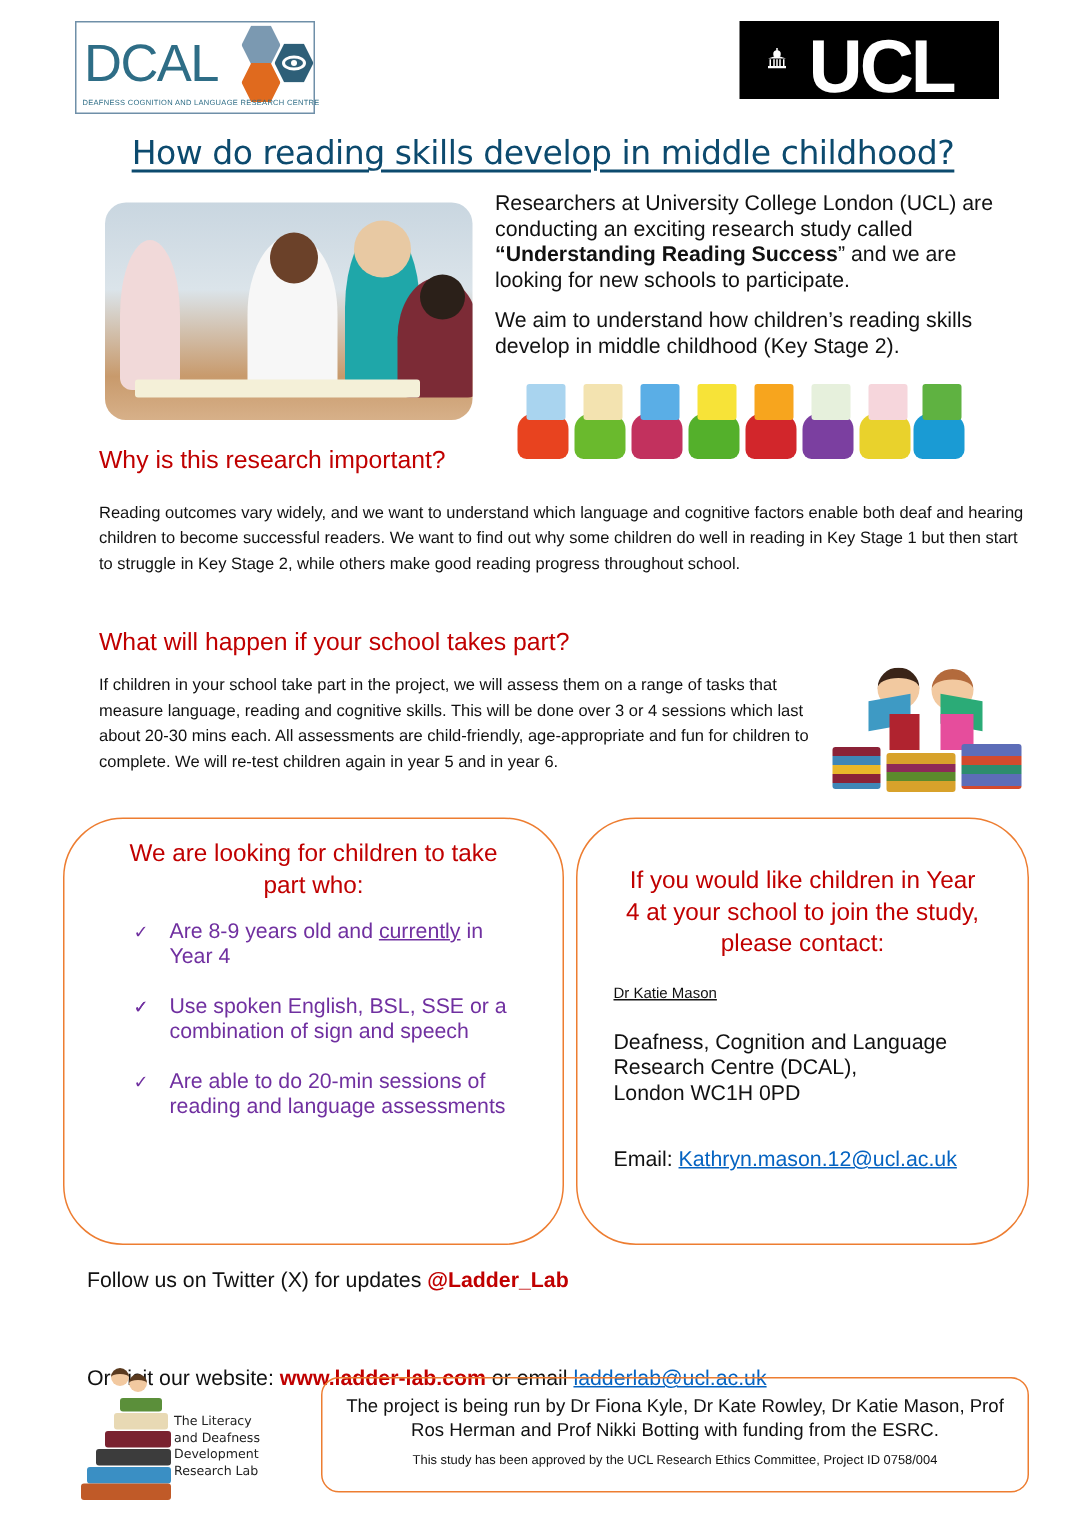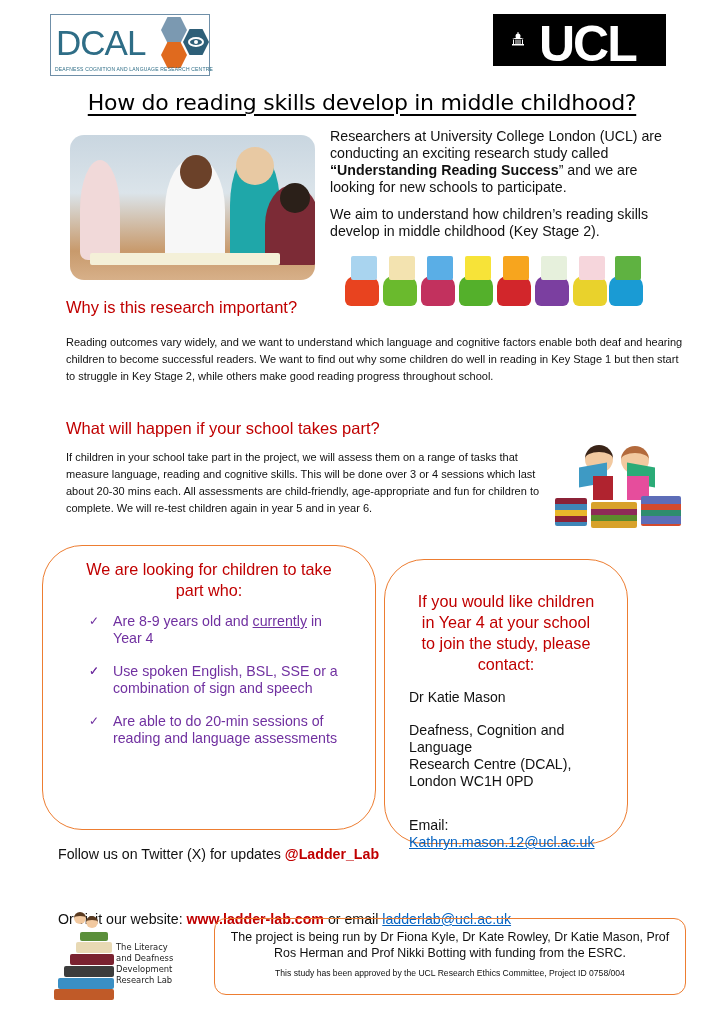--- a/index.html
+++ b/index.html
@@ -17,21 +17,21 @@
   .hex3 { left:110px; top:27px; background:#e06a1e; }
   .eye { position:absolute; left:137px; top:22px; width:16px; height:10px; border:2px solid #fff; border-radius:50%; box-sizing:border-box; }
   .eye-dot { position:absolute; left:143px; top:25px; width:4px; height:4px; background:#fff; border-radius:50%; }
 
   .ucl-logo { left:493px; top:14px; width:173px; height:52px; background:#000; }
   .ucl-text { position:absolute; left:46px; top:2px; font-size:50px; font-weight:bold; color:#fff; letter-spacing:-2px; font-family:"Liberation Sans", sans-serif; line-height:56px; }
   .ucl-building { position:absolute; left:18px; top:18px; width:14px; height:14px; }
 
   
   .main-title { left:0; width:724px; top:90px; text-align:center; }
-  .main-title span { font-size:22px; color:#000000; text-decoration:underline; text-decoration-thickness:2px; text-underline-offset:4px; font-family:"DejaVu Sans", sans-serif; letter-spacing:-0.3px; }
+  .main-title span { font-size:22px; color:#0c4a6e; text-decoration:underline; text-decoration-thickness:2px; text-underline-offset:4px; font-family:"DejaVu Sans", sans-serif; letter-spacing:-0.3px; }
 
   
   .photo1 { left:70px; top:135px; width:245px; height:145px; border-radius:14px;
             background:linear-gradient(180deg,#c9d6e0 0%,#dbe4ea 40%,#c89a6c 80%,#d7b089 100%); overflow:hidden; }
   .kid { position:absolute; border-radius:50% 50% 8px 8px; }
   .photo2 { left:343px; top:252px; width:300px; height:65px; }
   .book { position:absolute; top:4px; width:26px; height:24px; border-radius:2px; }
   .body-shirt { position:absolute; top:24px; width:34px; height:30px; border-radius:10px 10px 6px 6px; }
   .photo3 { left:555px; top:440px; width:130px; height:90px; }
 
@@ -43,33 +43,33 @@
   .h2-why { left:66px; top:298px; }
   .h2-what { left:66px; top:419px; }
 
   .para { font-size:11px; line-height:17px; }
   .para-why { left:66px; top:334px; width:620px; }
   .para-what { left:66px; top:449px; width:490px; }
 
   
   .box { position:absolute; border:1.5px solid #ed7d31; border-radius:40px; box-sizing:border-box; background:#fff; }
   .box-left { left:42px; top:545px; width:334px; height:285px; }
-  .box-right { left:384px; top:559px; width:244px; height:285px; }
+  .box-right { left:384px; top:545px; width:302px; height:285px; }
 
   .box-heading { text-align:center; color:#c00000; font-size:16.2px; line-height:21px; }
   .box-left .box-heading { margin-top:13px; }
   .box-right .box-heading { margin-top:31px; }
 
   .criteria { list-style:none; margin:12px 0 0 0; padding:0 0 0 46px; }
   .criteria li { position:relative; padding-left:24px; color:#7030a0; font-size:14.2px; line-height:17px; margin-bottom:16px; width:240px; }
   .criteria li .check { position:absolute; left:0; top:0; color:#7030a0; font-size:12px; }
   .criteria u { text-decoration:underline; }
 
   .contact { padding-left:24px; font-size:14.2px; line-height:17px; }
-  .contact .name { margin-top:14px; font-size:14px; }
+  .contact .name { margin-top:14px; font-size:10px;text-decoration:underline; }
   .contact .addr { margin-top:16px; }
   .contact .email { margin-top:27px; }
   a.link { color:#0563c1; text-decoration:underline; }
 
   .follow { left:58px; top:846px; font-size:14.2px; }
   .visit { left:58px; top:874px; font-size:14.2px;margin-top:37px; }
   .red-bold { color:#c00000; font-weight:bold; }
 
   .ladder-logo { left:50px; top:912px; width:165px; height:90px; }
   .ladder-text { position:absolute; left:66px; top:30px; font-size:8.4px; line-height:11px; font-family:"DejaVu Sans", sans-serif; color:#222; }

